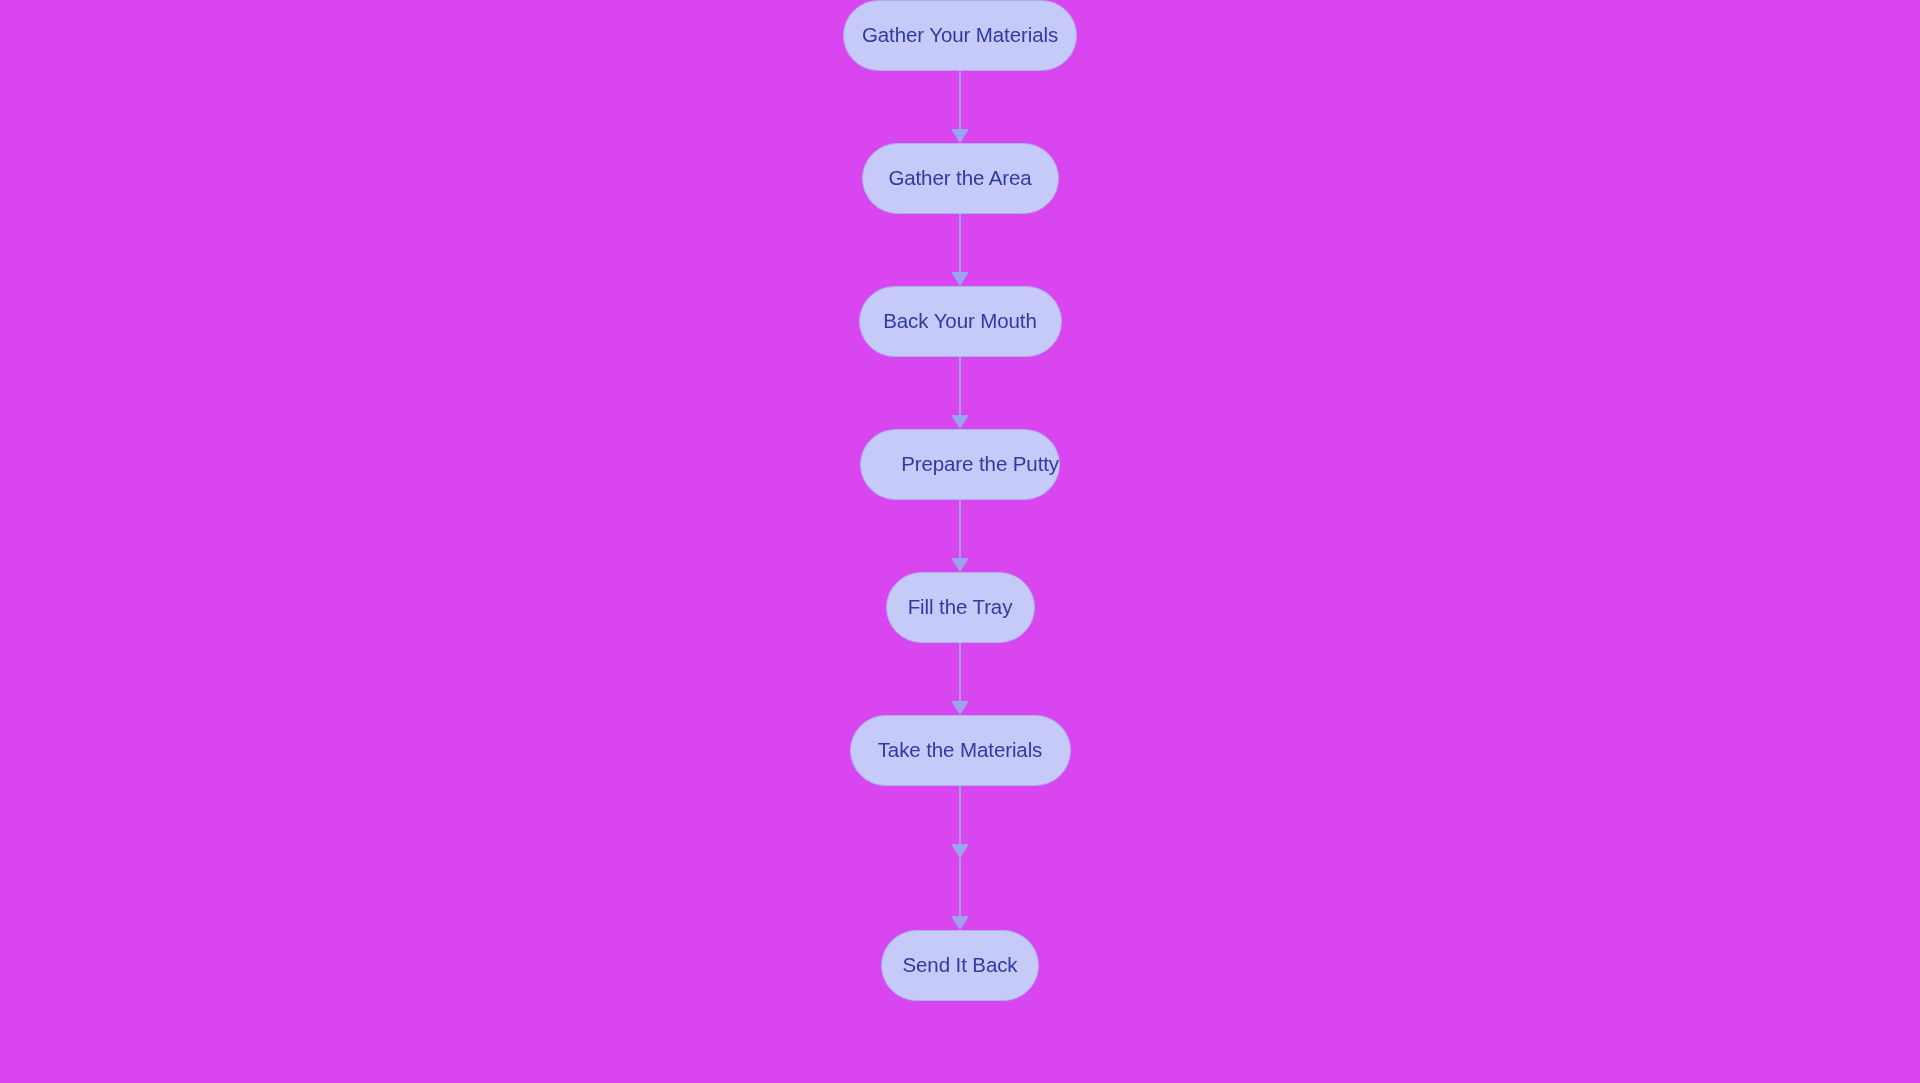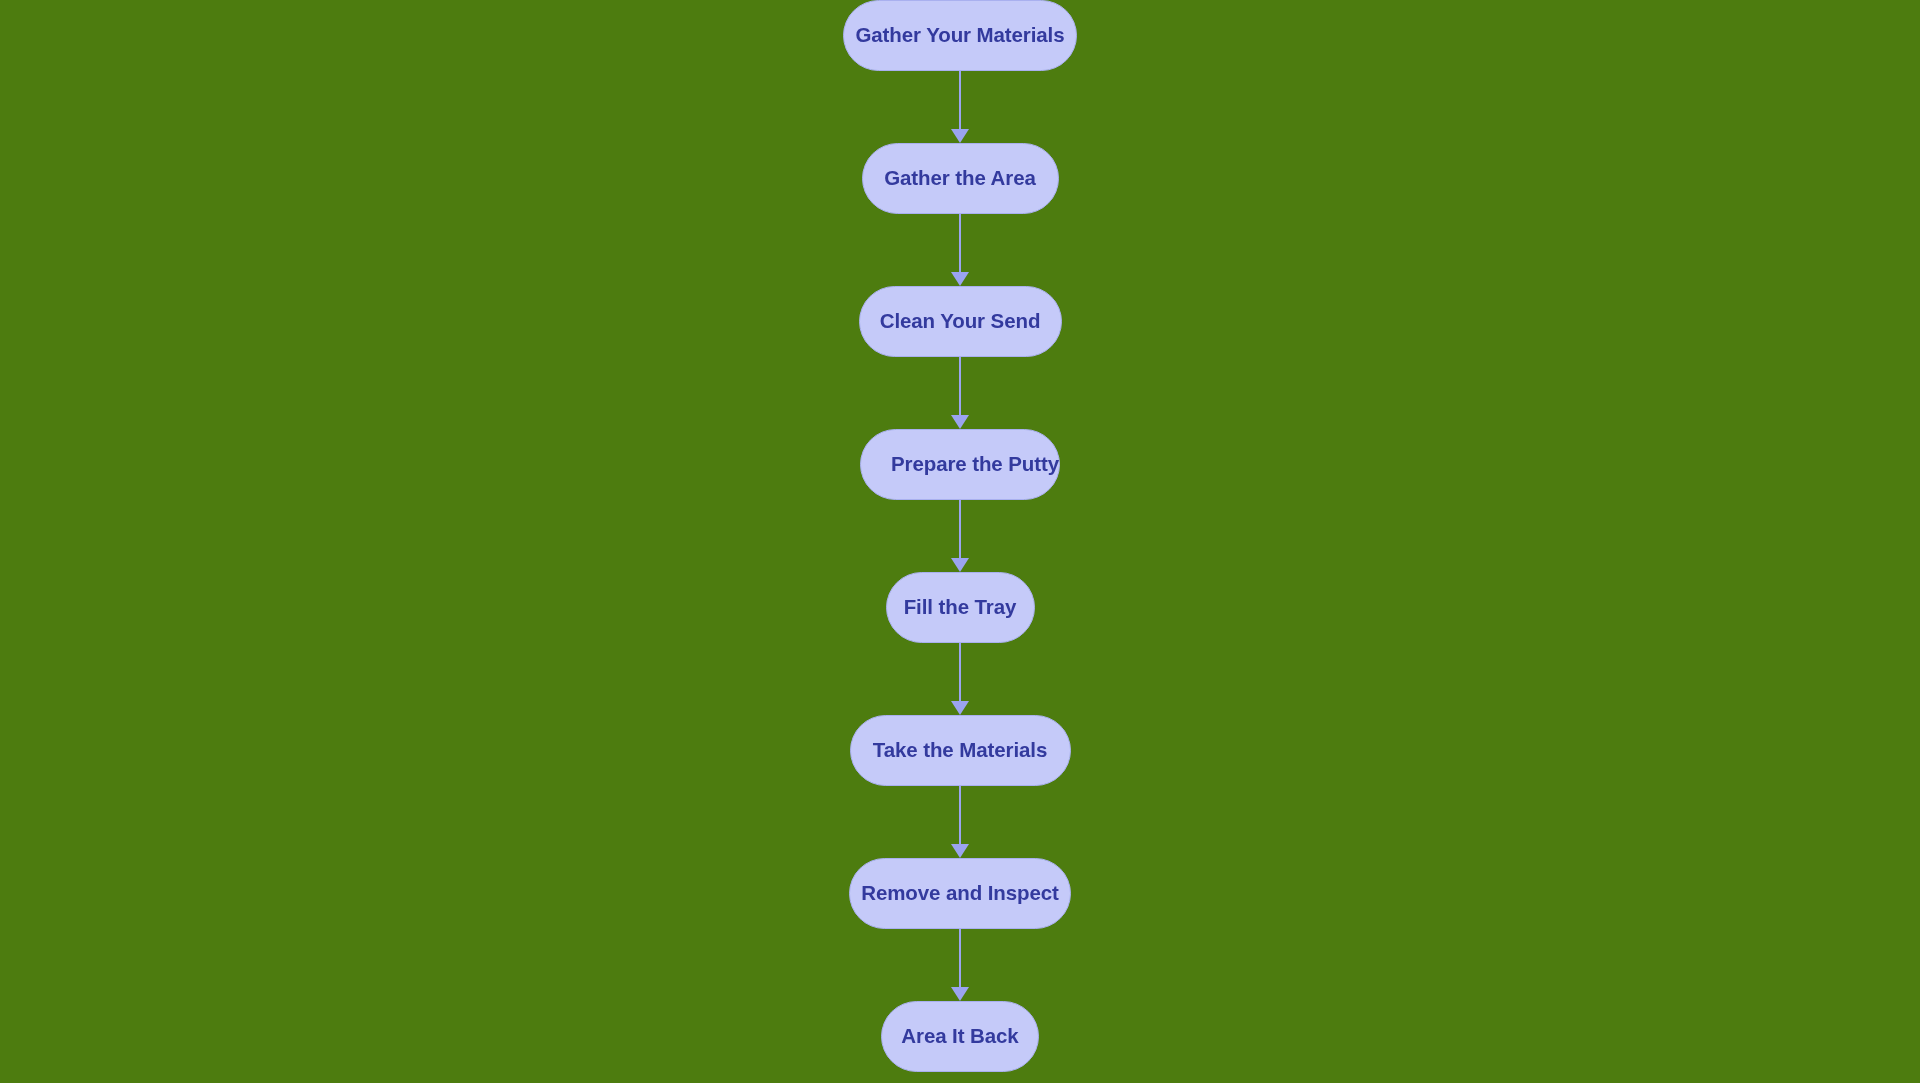--- a/index.html
+++ b/index.html
@@ -79,21 +79,21 @@
     border-top: 14px solid #9ba4f0;
     margin-top: -1px;
   }
 
   
   .connector.gap-a { height: 72px; }
 </style>
 </head>
 <body style="background: rgb(255, 255, 255);">
 
-<div id="flowchart-canvas" style="background: #4d7c0f; font-weight: bold;">
+<div id="flowchart-canvas" style="background: #d946ef;">
   <div class="flow-column">
 
     <div class="node" style="width: 234px; background: rgb(197, 202, 249); border-color: rgb(169, 176, 239);">
       <span class="node-label" style="color: rgb(51, 58, 158);">Gather Your Materials</span>
     </div>
 
     <div class="connector gap-a">
       <div class="connector-line" style="background: rgb(155, 164, 240);"></div>
       <div class="connector-head" style="border-top-color: rgb(155, 164, 240);"></div>
     </div>
@@ -101,21 +101,21 @@
     <div class="node" style="width: 197px; background: rgb(197, 202, 249); border-color: rgb(169, 176, 239);">
       <span class="node-label" style="color: rgb(51, 58, 158);">Gather the Area</span>
     </div>
 
     <div class="connector gap-a">
       <div class="connector-line" style="background: rgb(155, 164, 240);"></div>
       <div class="connector-head" style="border-top-color: rgb(155, 164, 240);"></div>
     </div>
 
     <div class="node" style="width: 203px; background: rgb(197, 202, 249); border-color: rgb(169, 176, 239);">
-      <span class="node-label" style="color: rgb(51, 58, 158);">Clean Your Send</span>
+      <span class="node-label" style="color: rgb(51, 58, 158);">Back Your Mouth</span>
     </div>
 
     <div class="connector gap-a">
       <div class="connector-line" style="background: rgb(155, 164, 240);"></div>
       <div class="connector-head" style="border-top-color: rgb(155, 164, 240);"></div>
     </div>
 
     <div class="node" style="width: 200px; background: rgb(197, 202, 249); border-color: rgb(169, 176, 239); justify-content: flex-end;">
       <span class="node-label" style="color: rgb(51, 58, 158);">Prepare the Putty</span>
     </div>
@@ -136,27 +136,24 @@
 
     <div class="node" style="width: 221px; background: rgb(197, 202, 249); border-color: rgb(169, 176, 239);">
       <span class="node-label" style="color: rgb(51, 58, 158);">Take the Materials</span>
     </div>
 
     <div class="connector gap-a">
       <div class="connector-line" style="background: rgb(155, 164, 240);"></div>
       <div class="connector-head" style="border-top-color: rgb(155, 164, 240);"></div>
     </div>
 
-    <div class="node" style="width: 222px; background: rgb(197, 202, 249); border-color: rgb(169, 176, 239);">
-      <span class="node-label" style="color: rgb(51, 58, 158);">Remove and Inspect</span>
-    </div>
 
     <div class="connector gap-a">
       <div class="connector-line" style="background: rgb(155, 164, 240);"></div>
       <div class="connector-head" style="border-top-color: rgb(155, 164, 240);"></div>
     </div>
 
     <div class="node" style="width: 158px; background: rgb(197, 202, 249); border-color: rgb(169, 176, 239);">
-      <span class="node-label" style="color: rgb(51, 58, 158);">Area It Back</span>
+      <span class="node-label" style="color: rgb(51, 58, 158);">Send It Back</span>
     </div>
 
   </div>
 </div>
 
 </body></html>

